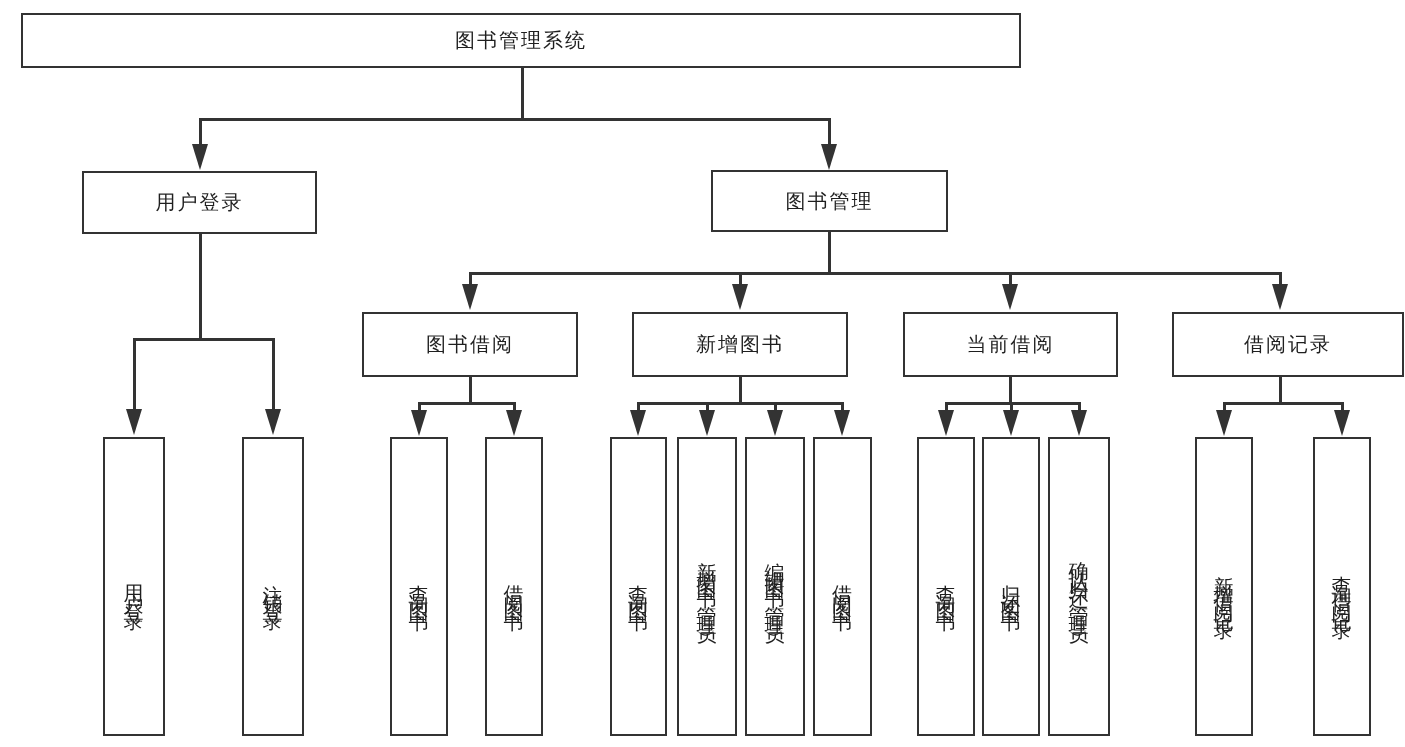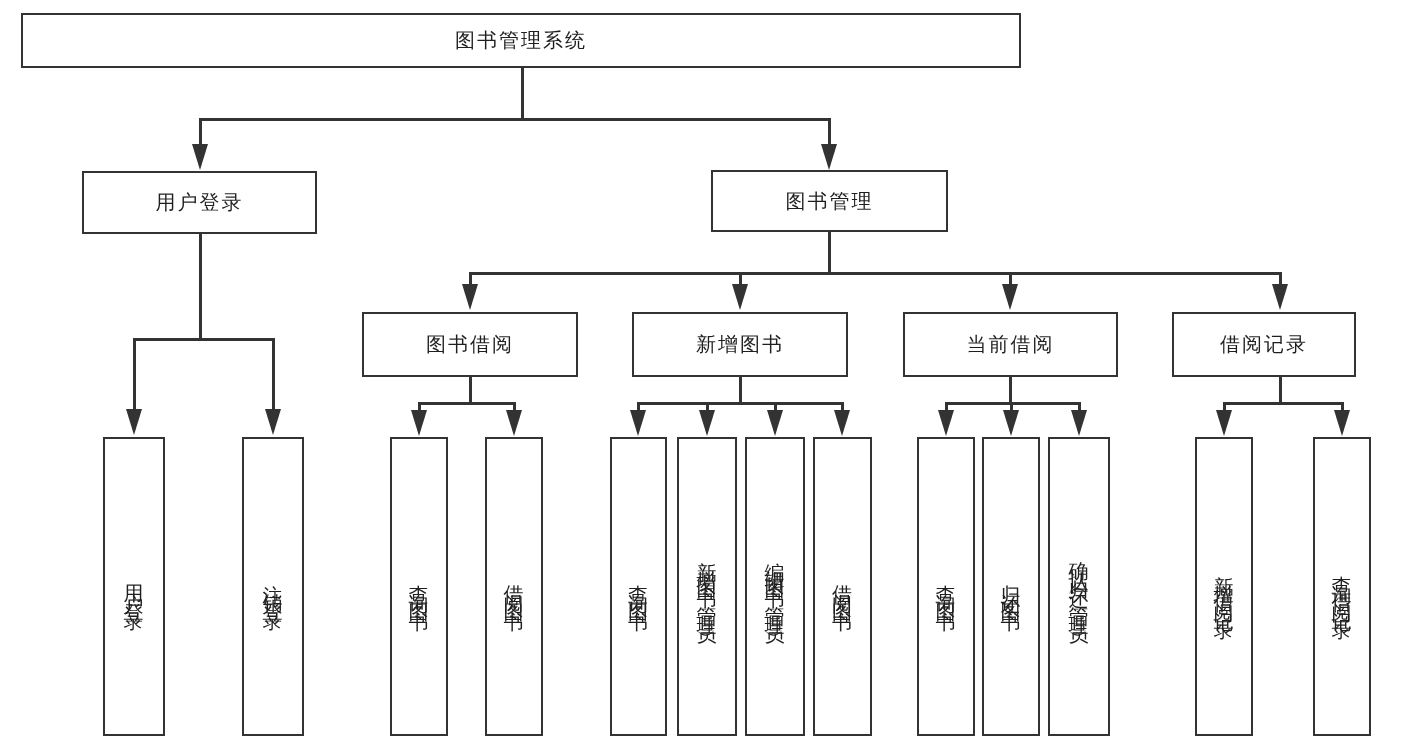--- a/index.html
+++ b/index.html
@@ -161,21 +161,21 @@
 
   <div class="hbox" style="left:362px; top:312px; width:216px; height:65px;">
     <span>图书借阅</span>
   </div>
   <div class="hbox" style="left:632px; top:312px; width:216px; height:65px;">
     <span>新增图书</span>
   </div>
   <div class="hbox" style="left:903px; top:312px; width:215px; height:65px;">
     <span>当前借阅</span>
   </div>
-  <div class="hbox" style="left:1172px; top:312px; width:184px; height:65px;">
+  <div class="hbox" style="left:1172px; top:312px; width:232px; height:65px;">
     <span>借阅记录</span>
   </div>
 
   <div class="vbox" style="left:103px; width:62px;">
     <span class="vtext">用户登录</span>
   </div>
   <div class="vbox" style="left:242px; width:62px;">
     <span class="vtext">注销登录</span>
   </div>
 

